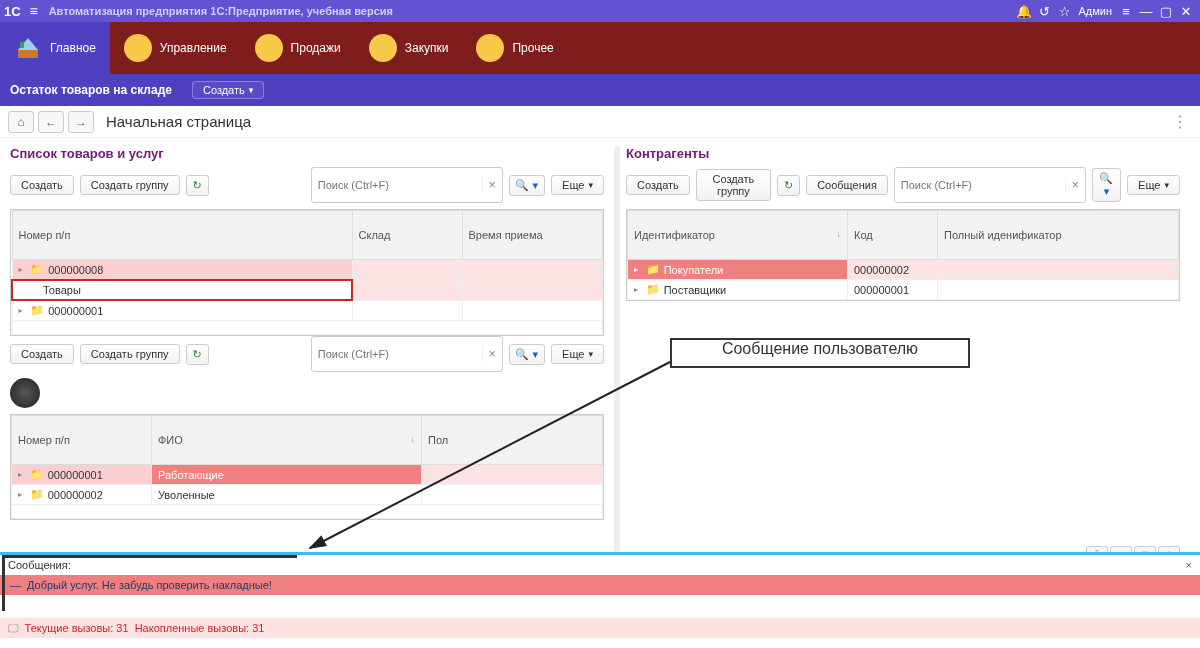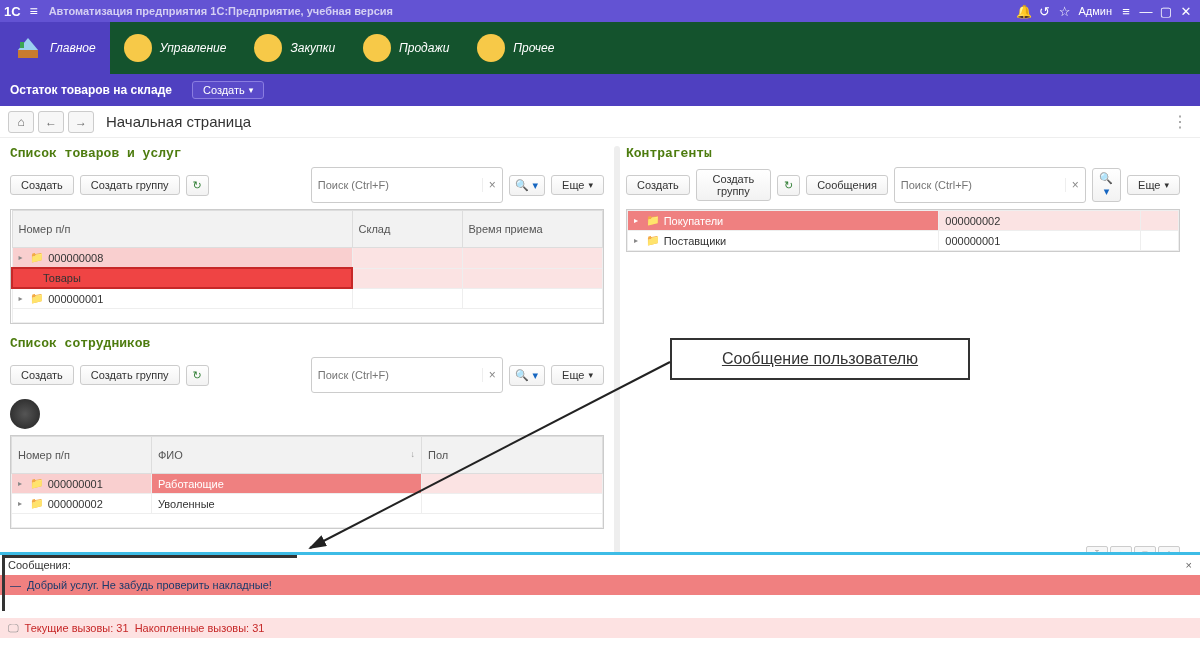--- a/index.html
+++ b/index.html
@@ -9,21 +9,21 @@
 .titlebar { background: #6353d3; height: 22px; display: flex; align-items: center; padding: 0 4px; color: #d4cff3; font-size: 11px; }
 .titlebar .logo { color: #fff; font-weight: bold; font-size: 13px; margin-right: 4px; }
 .titlebar .burger { width: 18px; text-align: center; color: #fff; font-size: 14px; margin-right: 6px; cursor: pointer; }
 .titlebar .title-text { flex: 0 0 auto; font-weight: bold; }
 .titlebar .spacer { flex: 1; }
 .titlebar .search-box { background: #8a7de0; color: #d4cff3; padding: 2px 6px; width: 230px; font-size: 11px; border: none; }
 .titlebar .ticon { width: 20px; text-align: center; color: #fff; font-size: 13px; cursor: pointer; }
 .titlebar .user-label { color: #fff; font-size: 11px; padding: 0 4px; }
 
 
-.navbar { background: #14532d; height: 52px; display: flex; align-items: center; padding: 0; font-style: italic; }
+.navbar { background: #7f1d1d; height: 52px; display: flex; align-items: center; padding: 0; }
 .nav-item { display: flex; align-items: center; padding: 0 14px; height: 52px; color: #fff; font-size: 12px; cursor: pointer; }
 .nav-item.active { background: #4f40c0; }
 .nav-icon { width: 28px; height: 28px; border-radius: 50%; background: #f7c948; margin-right: 8px; display:inline-block; }
 .nav-item.active .nav-icon { background: transparent; }
 .nav-item.active .nav-icon svg { width:28px; height:28px; }
 
 
 .subbar { background: #4f40c0; height: 32px; display: flex; align-items: center; padding: 0 10px; color: #fff; font-size: 12px; }
 .subbar .create-btn { margin-left: 20px; border: 1px solid #8a7de0; background: #5a4bc9; color: #fff; padding: 2px 10px; font-size: 11px; border-radius: 3px; cursor: pointer; display:flex; align-items:center; gap:4px;}
 .subbar .create-btn::after { content:"▾"; font-size:9px; }
@@ -34,48 +34,48 @@
 .crumbrow .page-title { font-size: 15px; color: #333; margin-left: 8px; }
 .crumbrow .dots { margin-left:auto; color:#999; cursor:pointer; font-size:16px; padding:0 4px;}
 
 
 .main { display: flex; height: 426px; }
 .col-left { width: 610px; padding: 6px 6px 6px 10px; overflow:hidden; position:relative;}
 .col-sep { width: 10px; background: #fff; position:relative;}
 .col-sep::before { content:""; position:absolute; right:0; top:8px; bottom:8px; width:6px; background:#eee; border-radius:3px;}
 .col-right { width: 570px; padding: 6px 10px 6px 6px; position:relative;}
 
-.section-title { color: #4d7c0f; font-size: 13px; font-weight: bold; margin: 2px 0 6px 0; font-family: Liberation Mono, monospace; }
+.section-title { color: #701a75; font-size: 13px; font-weight: bold; margin: 2px 0 6px 0; }
 
 .toolbar { display: flex; align-items: center; gap: 6px; margin-bottom: 6px; }
 .btn { border: 1px solid #ccc; background: linear-gradient(#fff,#f2f2f2); padding: 3px 10px; font-size: 11px; border-radius: 3px; cursor: pointer; color:#333; display:flex; align-items:center; gap:4px;}
 .btn.icon-only { padding: 3px 6px; }
 .btn.icon-only.green { color:#2e7d32; }
 .search-wrap { display:flex; align-items:center; border:1px solid #ccc; border-radius:3px; background:#fff; }
 .search-wrap input { border:none; padding:11px 6px; font-size:11px; width: 170px; background:transparent; color:#999;}
 .search-wrap .x { padding:0 6px; color:#888; cursor:pointer; border-left:1px solid #eee;}
 .more-btn::after { content:" ▾"; font-size:9px; }
 
 .grid { border: 1px solid #ccc; }
 .grid table { width: 100%; border-collapse: collapse; }
-.grid th { background: #f2f2f2; text-align: left; font-weight: normal; font-size: 11px; padding: 12px 6px; border: 1px solid #ddd; color:#555; }
+.grid th { background: #f2f2f2; text-align: left; font-weight: normal; font-size: 11px; padding: 18px 6px; border: 1px solid #ddd; color:#555; }
 .grid td { font-size: 11px; padding: 3px 6px; border: 1px solid #eee; }
 .grid .sort { float:right; color:#999; font-size:9px;}
 .row-folder { display:flex; align-items:center; gap:4px;}
 .row-folder .tri { color:#888; font-size:8px; width:8px;}
 .row-folder .fld { color:#e8a33d; }
 .row-hl { background:#f9cfcf; }
 .row-hl2 { background:#fbe3e3; }
 .row-sel { background:#ef8080; color:#fff;}
-.cell-red-border { border:2px solid #c62828 !important; background:#ef4444;}
+.cell-red-border { border:2px solid #c62828 !important; background:#ffffff;}
 .grid-pad { height: 14px; background:#fff;}
 .circle-ph { width:30px; height:30px; border-radius:50%; background:radial-gradient(circle,#555,#222); margin:6px 0;}
 
 
-.callout { position:absolute; top:200px; left:50px; width:300px; height:42px; border:2px solid #333; background:#fff; display:flex; align-items:center; justify-content:center; font-size:16px;text-decoration:underline; }
+.callout { position:absolute; top:200px; left:50px; width:300px; height:30px; border:2px solid #333; background:#fff; display:flex; align-items:flex-start; justify-content:center; font-size:16px; }
 svg.arrow { position:absolute; pointer-events:none; }
 
 
 .msg-panel-border { border:3px solid #333; border-bottom:none; border-right:none; position:absolute; left:2px; top:555px; width:295px; height:56px; pointer-events:none; z-index:5;}
 .msg-sep { position:absolute; left:0; right:0; top:552px; height:3px; background:#3dbce6;}
 .messages { position:absolute; left:0; right:0; top:555px; background:#fff;}
 .messages .hdr { display:flex; align-items:center; padding:4px 8px; font-size:11px;}
 .messages .hdr .x { margin-left:auto; color:#666; cursor:pointer;}
 .messages .msg-row { background:#f08080; color:#1a3a6b; padding:4px 10px; font-size:11px; display:flex; align-items:center; gap:6px;}
 .messages .msg-row .dash { color:#1a3a6b;}
@@ -118,25 +118,25 @@
         </svg>
     </span>
     <span>Главное</span>
   </div>
   <div class="nav-item">
     <span class="nav-icon"></span>
     <span>Управление</span>
   </div>
   <div class="nav-item">
     <span class="nav-icon"></span>
-    <span>Закупки</span>
+    <span>Продажи</span>
   </div>
   <div class="nav-item">
     <span class="nav-icon"></span>
-    <span>Продажи</span>
+    <span>Закупки</span>
   </div>
   <div class="nav-item">
     <span class="nav-icon"></span>
     <span>Прочее</span>
   </div>
 </div>
 
 <div class="subbar">
   <span style="font-weight:bold;">Остаток товаров на складе</span>
   <button class="create-btn">Создать</button>
@@ -206,21 +206,20 @@
           <td></td>
               <td></td>
         </tr>
         <tr class="grid-pad">
               <td colspan="3"></td>
             </tr>
       </tbody>
         </table>
     </div>
 
-    <div class="section-title" style="margin-top:12px">Список сотрудников</div>
     <div class="toolbar">
       <button class="btn">Создать</button>
       <button class="btn">Создать группу</button>
       <button class="btn icon-only green">↻</button>
       <span class="tspacer"></span>
       <div class="search-wrap">
         <input placeholder="Поиск (Ctrl+F)" style="">
         <span class="x">×</span>
       </div>
       <button class="btn icon-only" style="color:#1565c0;">🔍 ▾</button>
@@ -277,20 +276,25 @@
       <div class="search-wrap">
         <input placeholder="Поиск (Ctrl+F)" style="">
         <span class="x">×</span>
       </div>
       <button class="btn icon-only" style="color:#1565c0;">🔍 ▾</button>
       <button class="btn more-btn">Еще</button>
     </div>
     <div class="grid">
       <table>
         <tbody>
+            <tr>
+          <th style="width:220px"><span>Идентификатор</span><span class="sort">↓</span></th>
+          <th style="width:90px">Код</th>
+          <th>Полный иденификатор</th>
+        </tr>
         <tr class="row-hl">
           <td class="row-sel">
                 <div class="row-folder">
                   <span class="tri" style="color:#fff">▸</span>
                   <span class="fld">📁</span>
                   <span>Покупатели</span>
                 </div>
               </td>
           <td class="row-hl2">000000002</td>
           <td class="row-hl2"></td>

